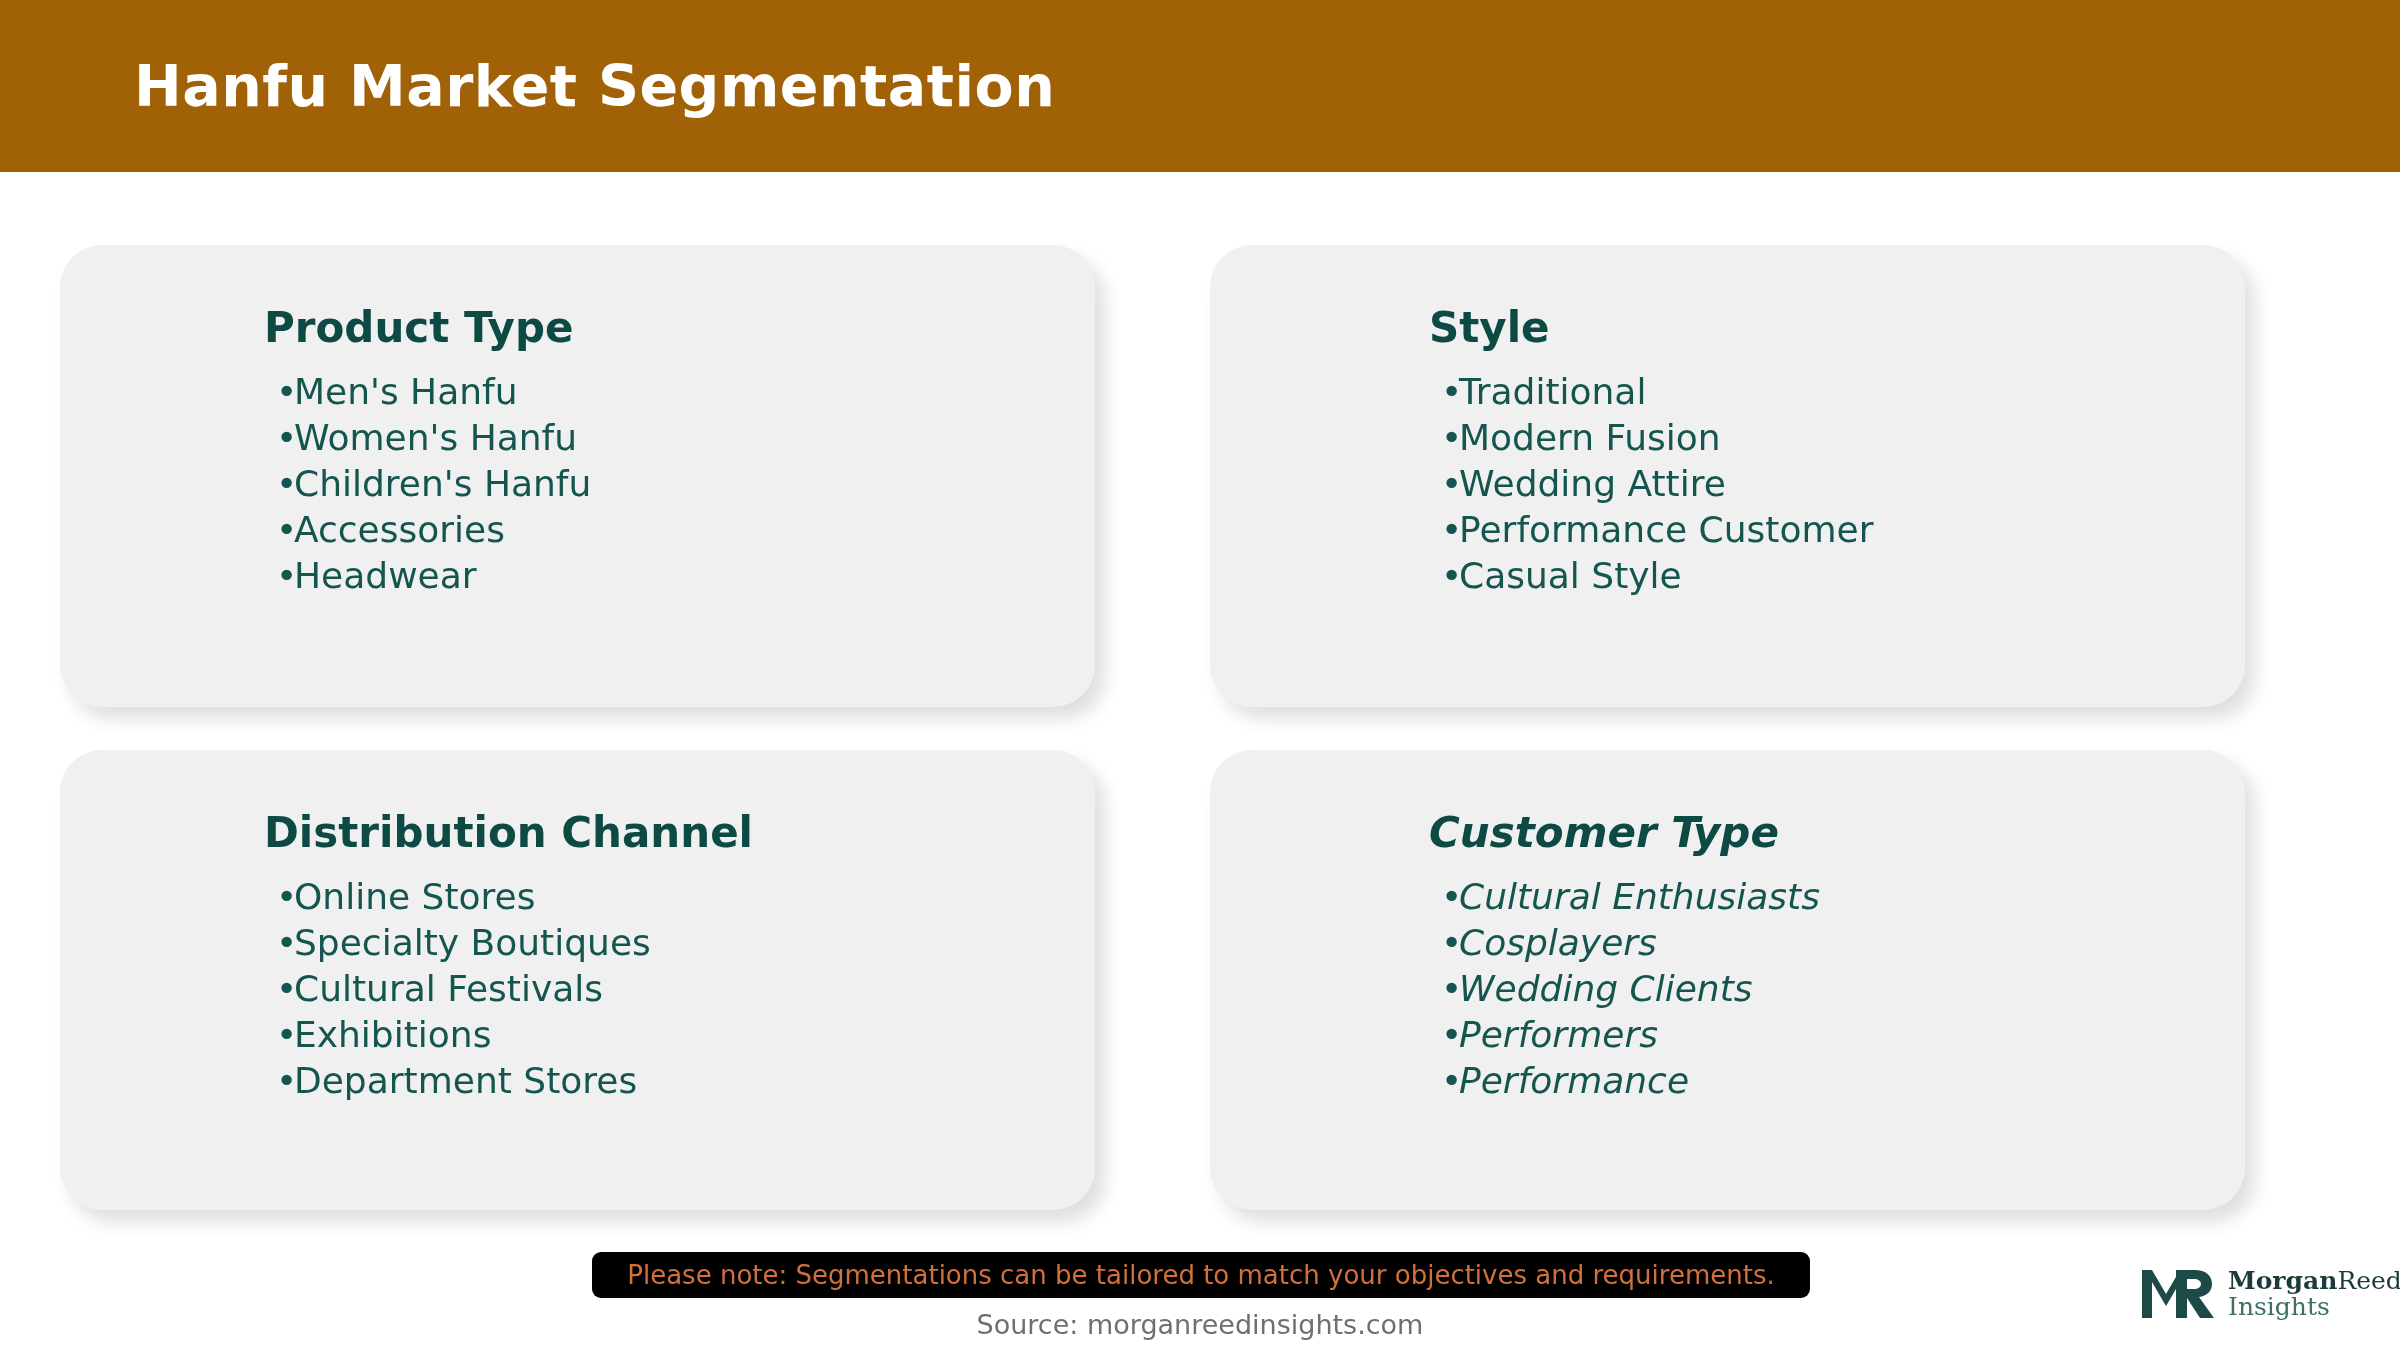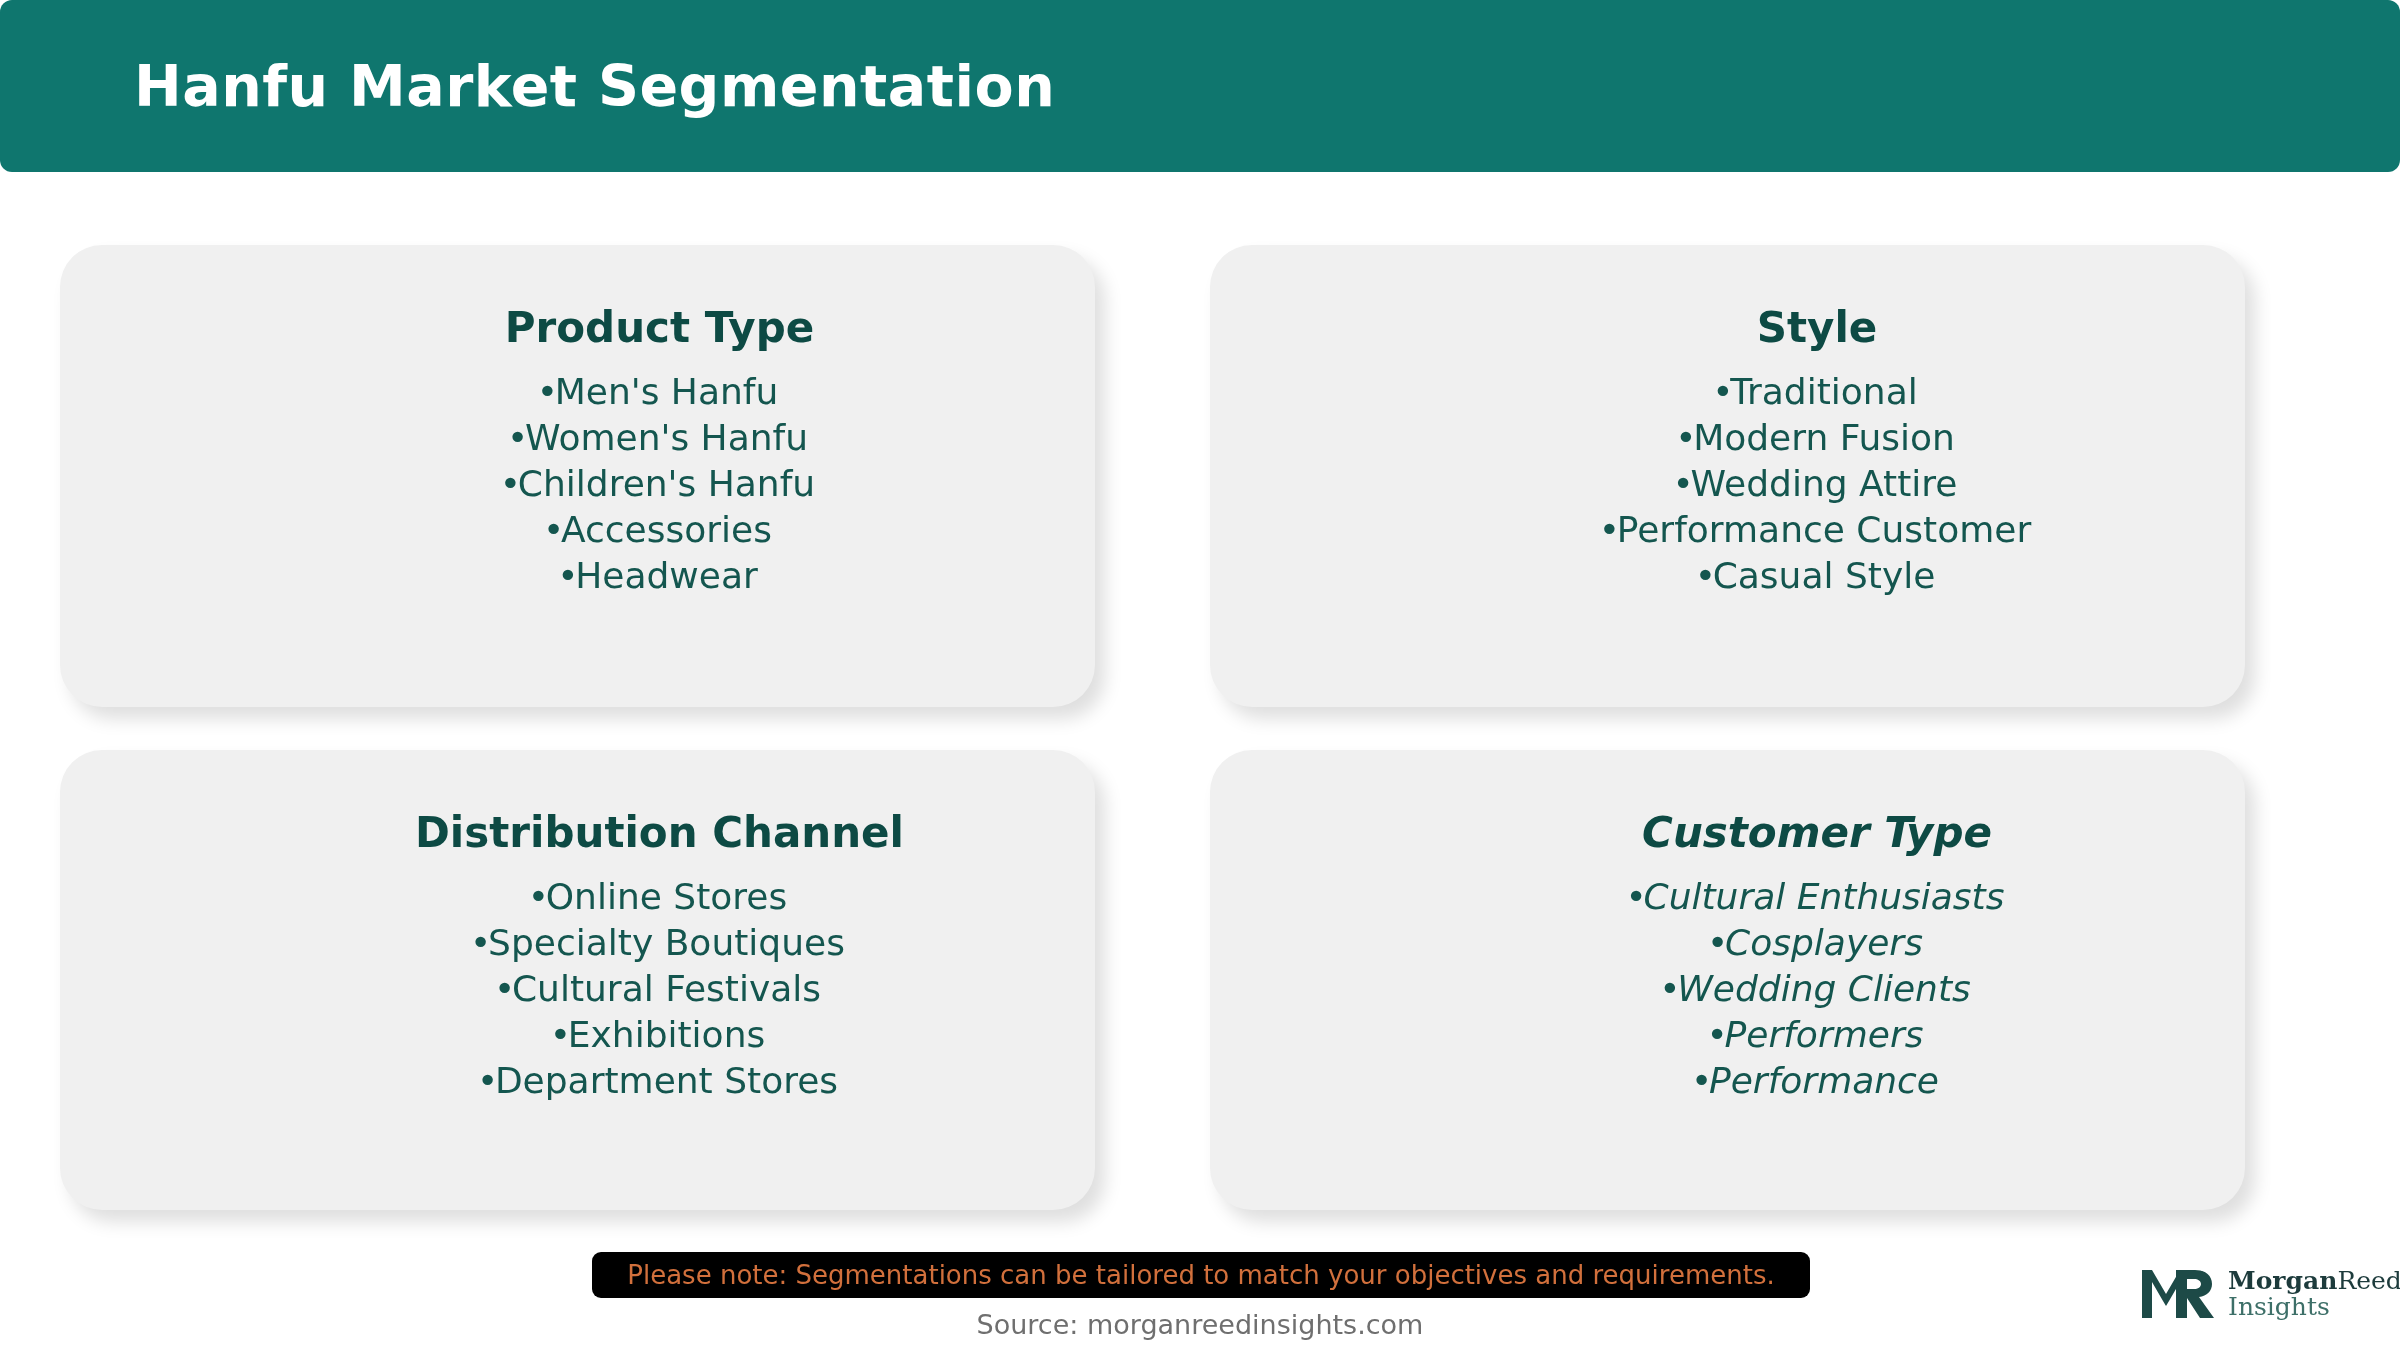--- a/index.html
+++ b/index.html
@@ -15,24 +15,23 @@
     position: relative;
   }
 
   
   .header {
     position: absolute;
     left: 0;
     top: 0;
     width: 2400px;
     height: 172px;
-    background: #0f766e;
+    background: #a16207;
     display: flex;
     align-items: center;
-    border-radius: 12px;
   }
   .header-title {
     margin-left: 134px;
     color: #ffffff;
     font-size: 57px;
     font-weight: bold;
     letter-spacing: 0.5px;
     line-height: 1;
     white-space: nowrap;
   }
@@ -43,21 +42,20 @@
     background: #f0f0f0;
     border-radius: 42px;
     box-shadow: 10px 12px 18px rgba(0,0,0,0.13);
     box-sizing: border-box;
   }
   .card-inner {
     position: absolute;
     left: 200px;
     top: 58px;
     right: 40px;
-    text-align: center;
   }
   .card-title {
     color: #0d4a44;
     font-size: 42px;
     font-weight: bold;
     line-height: 1.18;
     margin: 0 0 6px 4px;
     white-space: nowrap;
   }
   .card-list {

